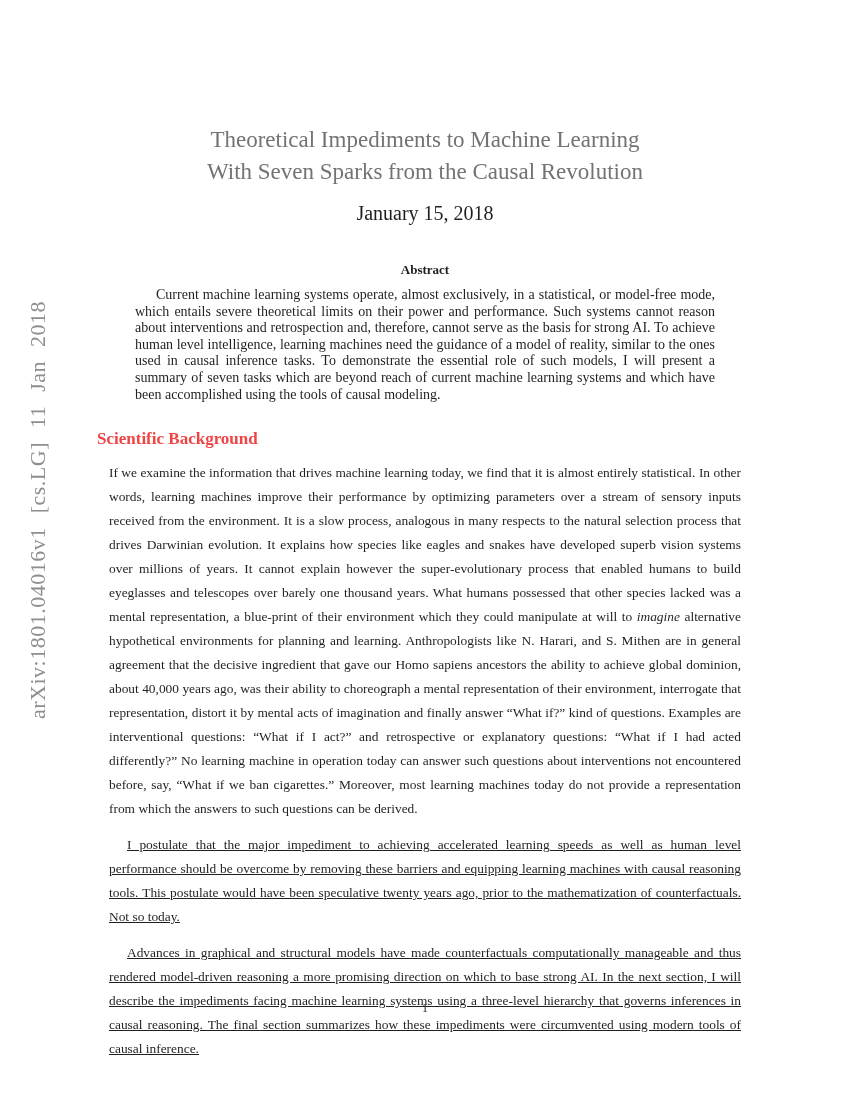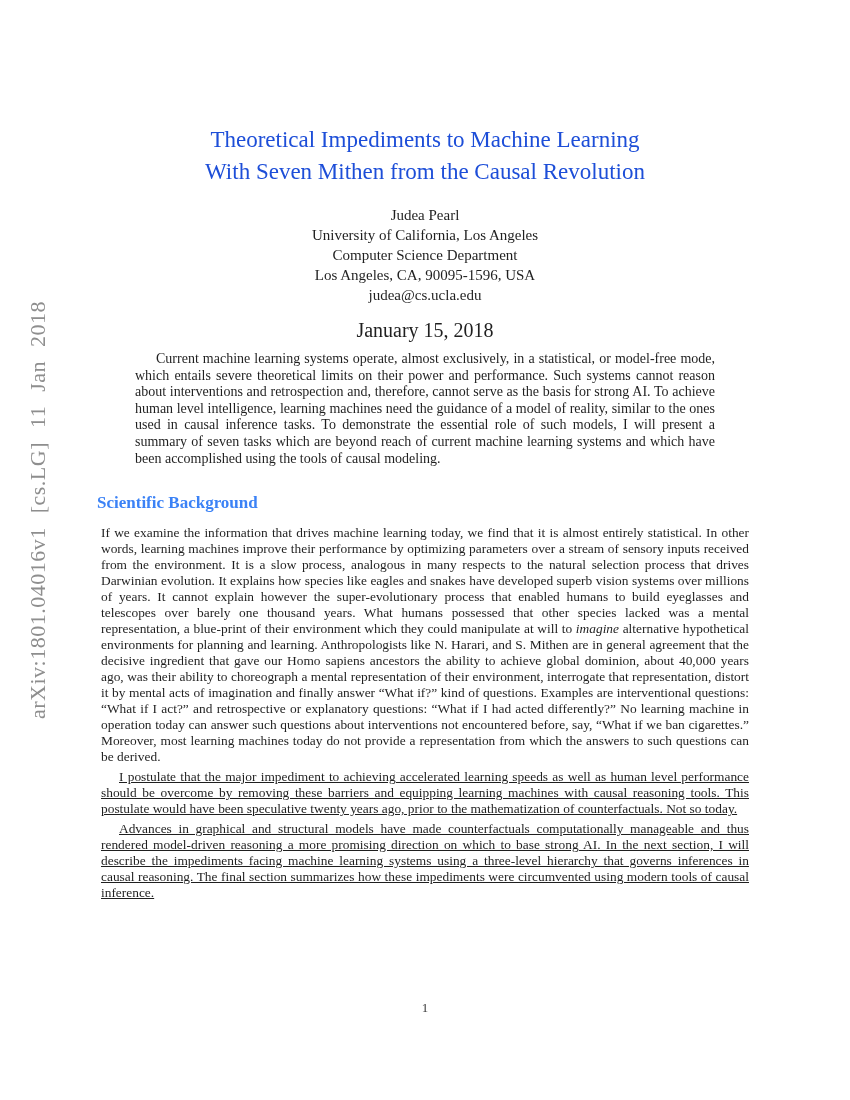--- a/index.html
+++ b/index.html
@@ -32,21 +32,21 @@
     width: 656px;
     margin: 0 auto;
     padding-top: 124px;
   }
   h1.paper-title {
     margin: 0;
     font-size: 23px;
     font-weight: normal;
     line-height: 32px;
     text-align: center;
-    color: #1d4ed8;
+    color: #737373;
   }
   .author-block {
     margin-top: 17px;
     text-align: center;
     font-size: 15px;
     line-height: 20px;
   }
   .author-block div { margin: 0; }
   .pub-date {
     margin-top: 14px;
@@ -64,26 +64,26 @@
     margin: 9px auto 0 auto;
     font-size: 14px;
     line-height: 16.6px;
     text-align: justify;
     text-indent: 21px;
   }
   h2.section-heading {
     margin: 26px 0 0 0;
     font-size: 17px;
     font-weight: bold;
-    color: #3b82f6;
+    color: #ef4444;
   }
   .body-para {
-    margin: 4px;
+    margin: 12px;
     font-size: 13.4px;
-    line-height: 16px;
+    line-height: 24px;
     text-align: justify;
   }
   .body-para.first {
     margin-top: 12px;
   }
   .body-para.indent {
     text-indent: 18px;
     text-decoration: underline;
   }
   .page-number {
@@ -101,33 +101,27 @@
 <body>
 
 <div class="page">
 
   <div class="arxiv-watermark">arXiv:1801.04016v1 [cs.LG] 11 Jan 2018</div>
 
   <div class="content">
 
     <h1 class="paper-title">
       <span>Theoretical Impediments to Machine Learning</span><br>
-      <span>With Seven Mithen from the Causal Revolution</span>
+      <span>With Seven Sparks from the Causal Revolution</span>
     </h1>
 
-    <div class="author-block">
-      <div>Judea Pearl</div>
-      <div>University of California, Los Angeles</div>
-      <div>Computer Science Department</div>
-      <div>Los Angeles, CA, 90095-1596, USA</div>
-      <div>judea@cs.ucla.edu</div>
-    </div>
 
     <div class="pub-date">January 15, 2018</div>
 
+    <div class="abstract-heading">Abstract</div>
 
     <div class="abstract-body">Current machine learning systems operate, almost exclusively, in a statistical, or model-free mode, which entails severe theoretical limits on their power and performance. Such systems cannot reason about interventions and retrospection and, therefore, cannot serve as the basis for strong AI. To achieve human level intelligence, learning machines need the guidance of a model of reality, similar to the ones used in causal inference tasks. To demonstrate the essential role of such models, I will present a summary of seven tasks which are beyond reach of current machine learning systems and which have been accomplished using the tools of causal modeling.</div>
 
     <h2 class="section-heading">Scientific Background</h2>
 
     <p class="body-para first"><span>If we examine the information that drives machine learning today, we find that it is almost entirely statistical. In other words, learning machines improve their performance by optimizing parameters over a stream of sensory inputs received from the environment. It is a slow process, analogous in many respects to the natural selection process that drives Darwinian evolution. It explains how species like eagles and snakes have developed superb vision systems over millions of years. It cannot explain however the super-evolutionary process that enabled humans to build eyeglasses and telescopes over barely one thousand years. What humans possessed that other species lacked was a mental representation, a blue-print of their environment which they could manipulate at will to </span><em>imagine</em><span> alternative hypothetical environments for planning and learning. Anthropologists like N. Harari, and S. Mithen are in general agreement that the decisive ingredient that gave our Homo sapiens ancestors the ability to achieve global dominion, about 40,000 years ago, was their ability to choreograph a mental representation of their environment, interrogate that representation, distort it by mental acts of imagination and finally answer “What if?” kind of questions. Examples are interventional questions: “What if I act?” and retrospective or explanatory questions: “What if I had acted differently?” No learning machine in operation today can answer such questions about interventions not encountered before, say, “What if we ban cigarettes.” Moreover, most learning machines today do not provide a representation from which the answers to such questions can be derived.</span></p>
 
     <p class="body-para indent">I postulate that the major impediment to achieving accelerated learning speeds as well as human level performance should be overcome by removing these barriers and equipping learning machines with causal reasoning tools. This postulate would have been speculative twenty years ago, prior to the mathematization of counterfactuals. Not so today.</p>
 
     <p class="body-para indent">Advances in graphical and structural models have made counterfactuals computationally manageable and thus rendered model-driven reasoning a more promising direction on which to base strong AI. In the next section, I will describe the impediments facing machine learning systems using a three-level hierarchy that governs inferences in causal reasoning. The final section summarizes how these impediments were circumvented using modern tools of causal inference.</p>

